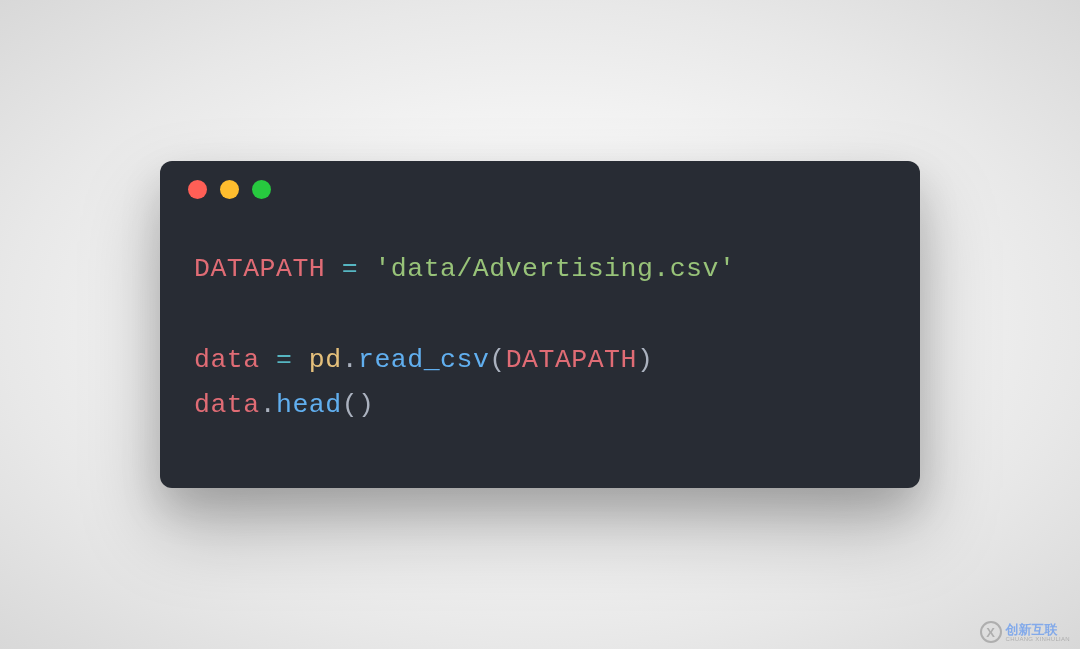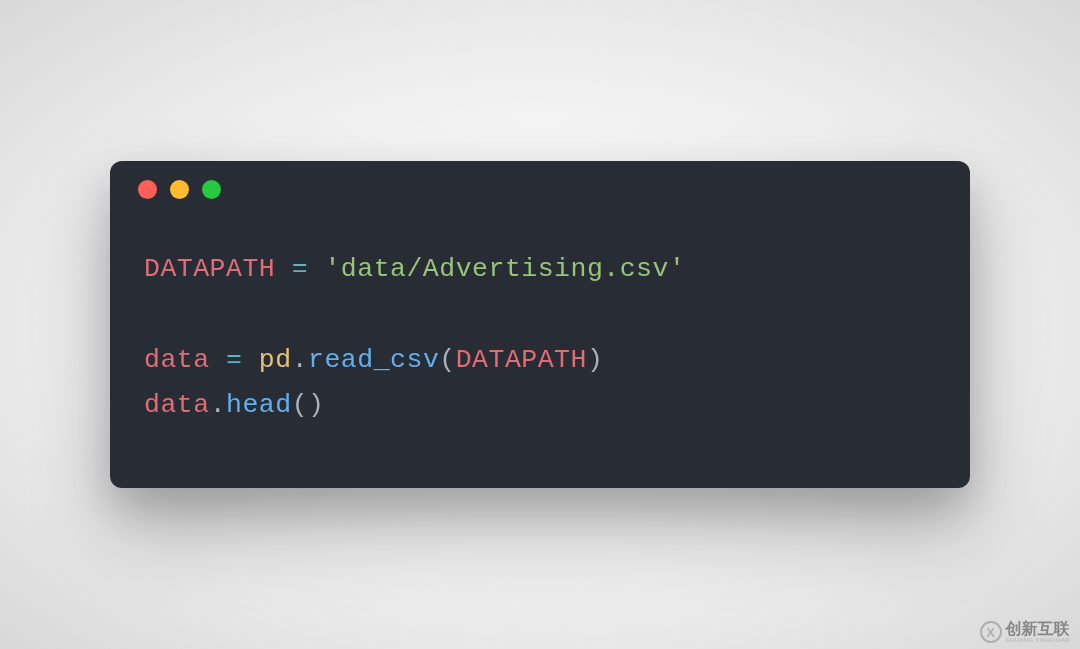--- a/index.html
+++ b/index.html
@@ -7,21 +7,21 @@
     width: 1080px;
     height: 649px;
     background: radial-gradient(ellipse at center, #ffffff 0%, #f5f5f5 40%, #e8e8e8 70%, #d8d8d8 100%);
     display: flex;
     align-items: center;
     justify-content: center;
     font-family: "SF Mono", "Monaco", "Consolas", "Courier New", monospace;
     position: relative;
   }
   .code-window {
-    width: 860px;
+    width: 760px;
     background: #282c34;
     border-radius: 12px;
     box-shadow: 0 40px 80px rgba(0,0,0,0.25), 0 20px 40px rgba(0,0,0,0.15);
     overflow: hidden;
   }
   .titlebar {
     height: 56px;
     display: flex;
     align-items: center;
     padding-left: 28px;
@@ -66,23 +66,23 @@
     border: 2px solid #888;
     border-radius: 50%;
     display: flex;
     align-items: center;
     justify-content: center;
     font-weight: bold;
     font-size: 13px;
     color: #888;
   }
   .wm-text-main {
-    font-size: 16px;
+    font-size: 13px;
     font-weight: bold;
-    color: #404040;
+    color: #3b82f6;
     line-height: 1;
   }
   .wm-text-sub {
     font-size: 6px;
     color: #888;
     letter-spacing: 0.3px;
     line-height: 1;
   }
 </style>
 </head>

